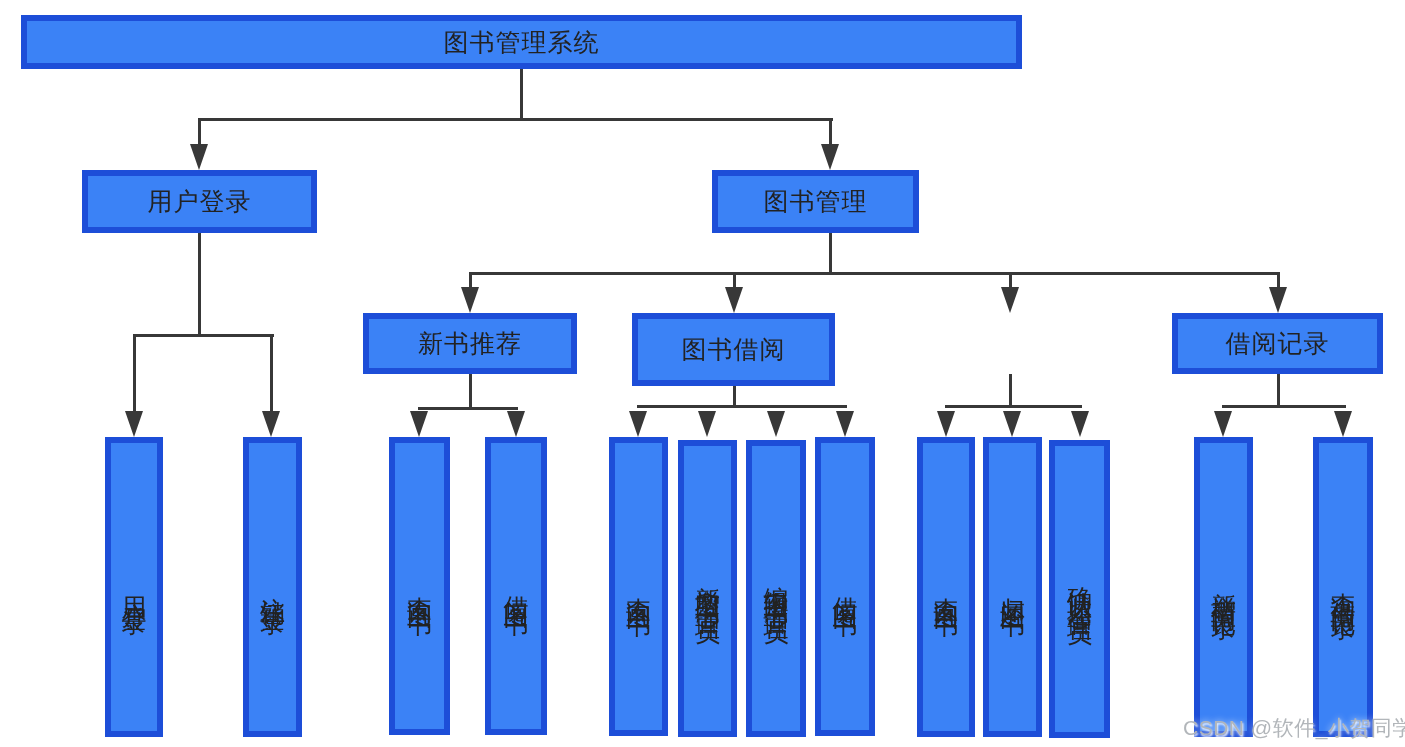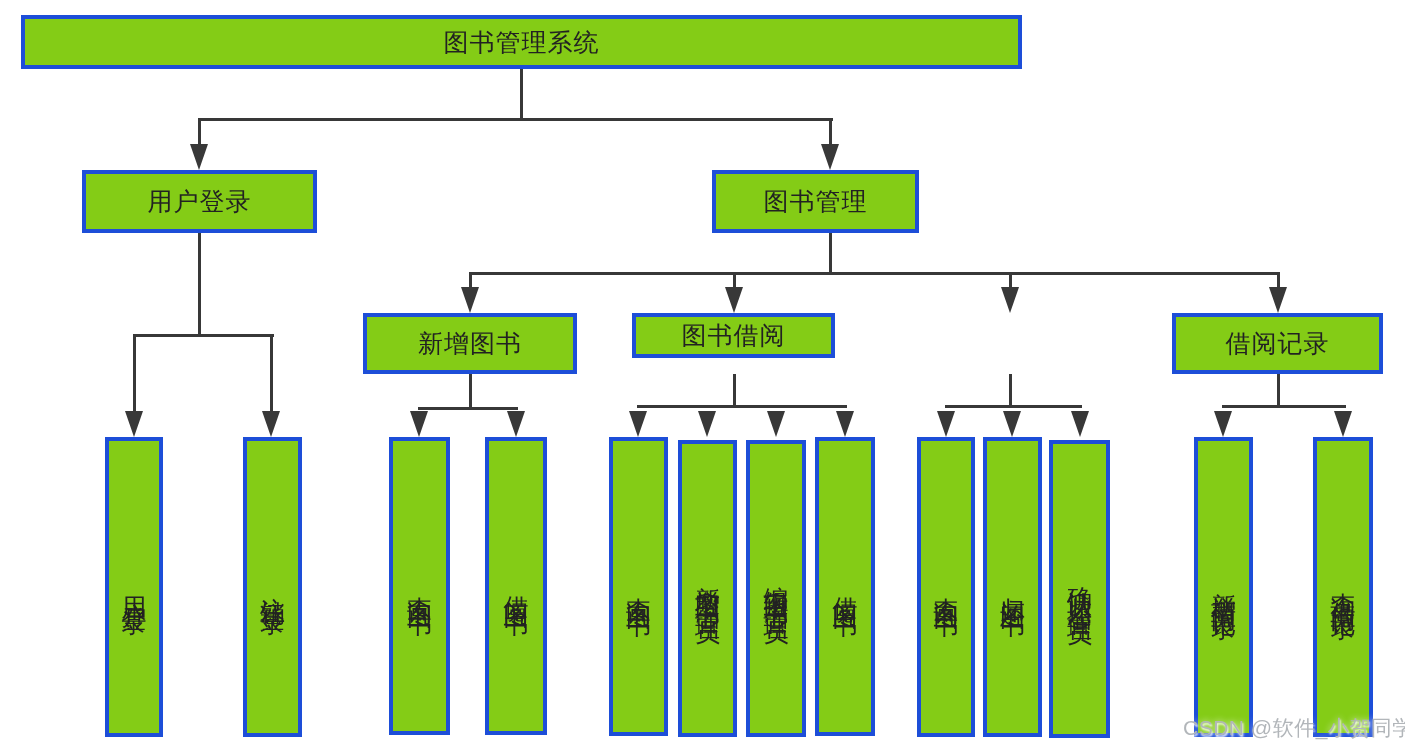--- a/index.html
+++ b/index.html
@@ -6,22 +6,22 @@
   .canvas{
     position:relative;
     width:1405px;height:747px;
     background:#ffffff;
     font-family:"Liberation Sans","DejaVu Sans",sans-serif;
     overflow:hidden;
   }
   .box{
     position:absolute;
     box-sizing:border-box;
-    border:4px solid #1d4ed8;
-    background:#84cc16;
+    border:6px solid #1d4ed8;
+    background:#3b82f6;
     display:flex;
     align-items:center;
     justify-content:center;
     color:#222222;
   }
   .lbl{
     font-size:25px;
     line-height:1;
     letter-spacing:1px;
     white-space:nowrap;
@@ -112,23 +112,23 @@
   </div>
 
   <div class="box" style="left:82px;top:170px;width:235px;height:63px">
     <span class="lbl">用户登录</span>
   </div>
   <div class="box" style="left:712px;top:170px;width:207px;height:63px">
     <span class="lbl">图书管理</span>
   </div>
 
   <div class="box" style="left:363px;top:313px;width:214px;height:61px">
-    <span class="lbl">新增图书</span>
+    <span class="lbl">新书推荐</span>
   </div>
-  <div class="box" style="left:632px;top:313px;width:203px;height:45px">
+  <div class="box" style="left:632px;top:313px;width:203px;height:73px">
     <span class="lbl">图书借阅</span>
   </div>
   <div class="box" style="left:1172px;top:313px;width:211px;height:61px">
     <span class="lbl">借阅记录</span>
   </div>
 
   <div class="box" style="left:105px;top:437px;width:58px;height:300px">
     <span class="vtext">用户登录</span>
   </div>
   <div class="box" style="left:243px;top:437px;width:59px;height:300px">

